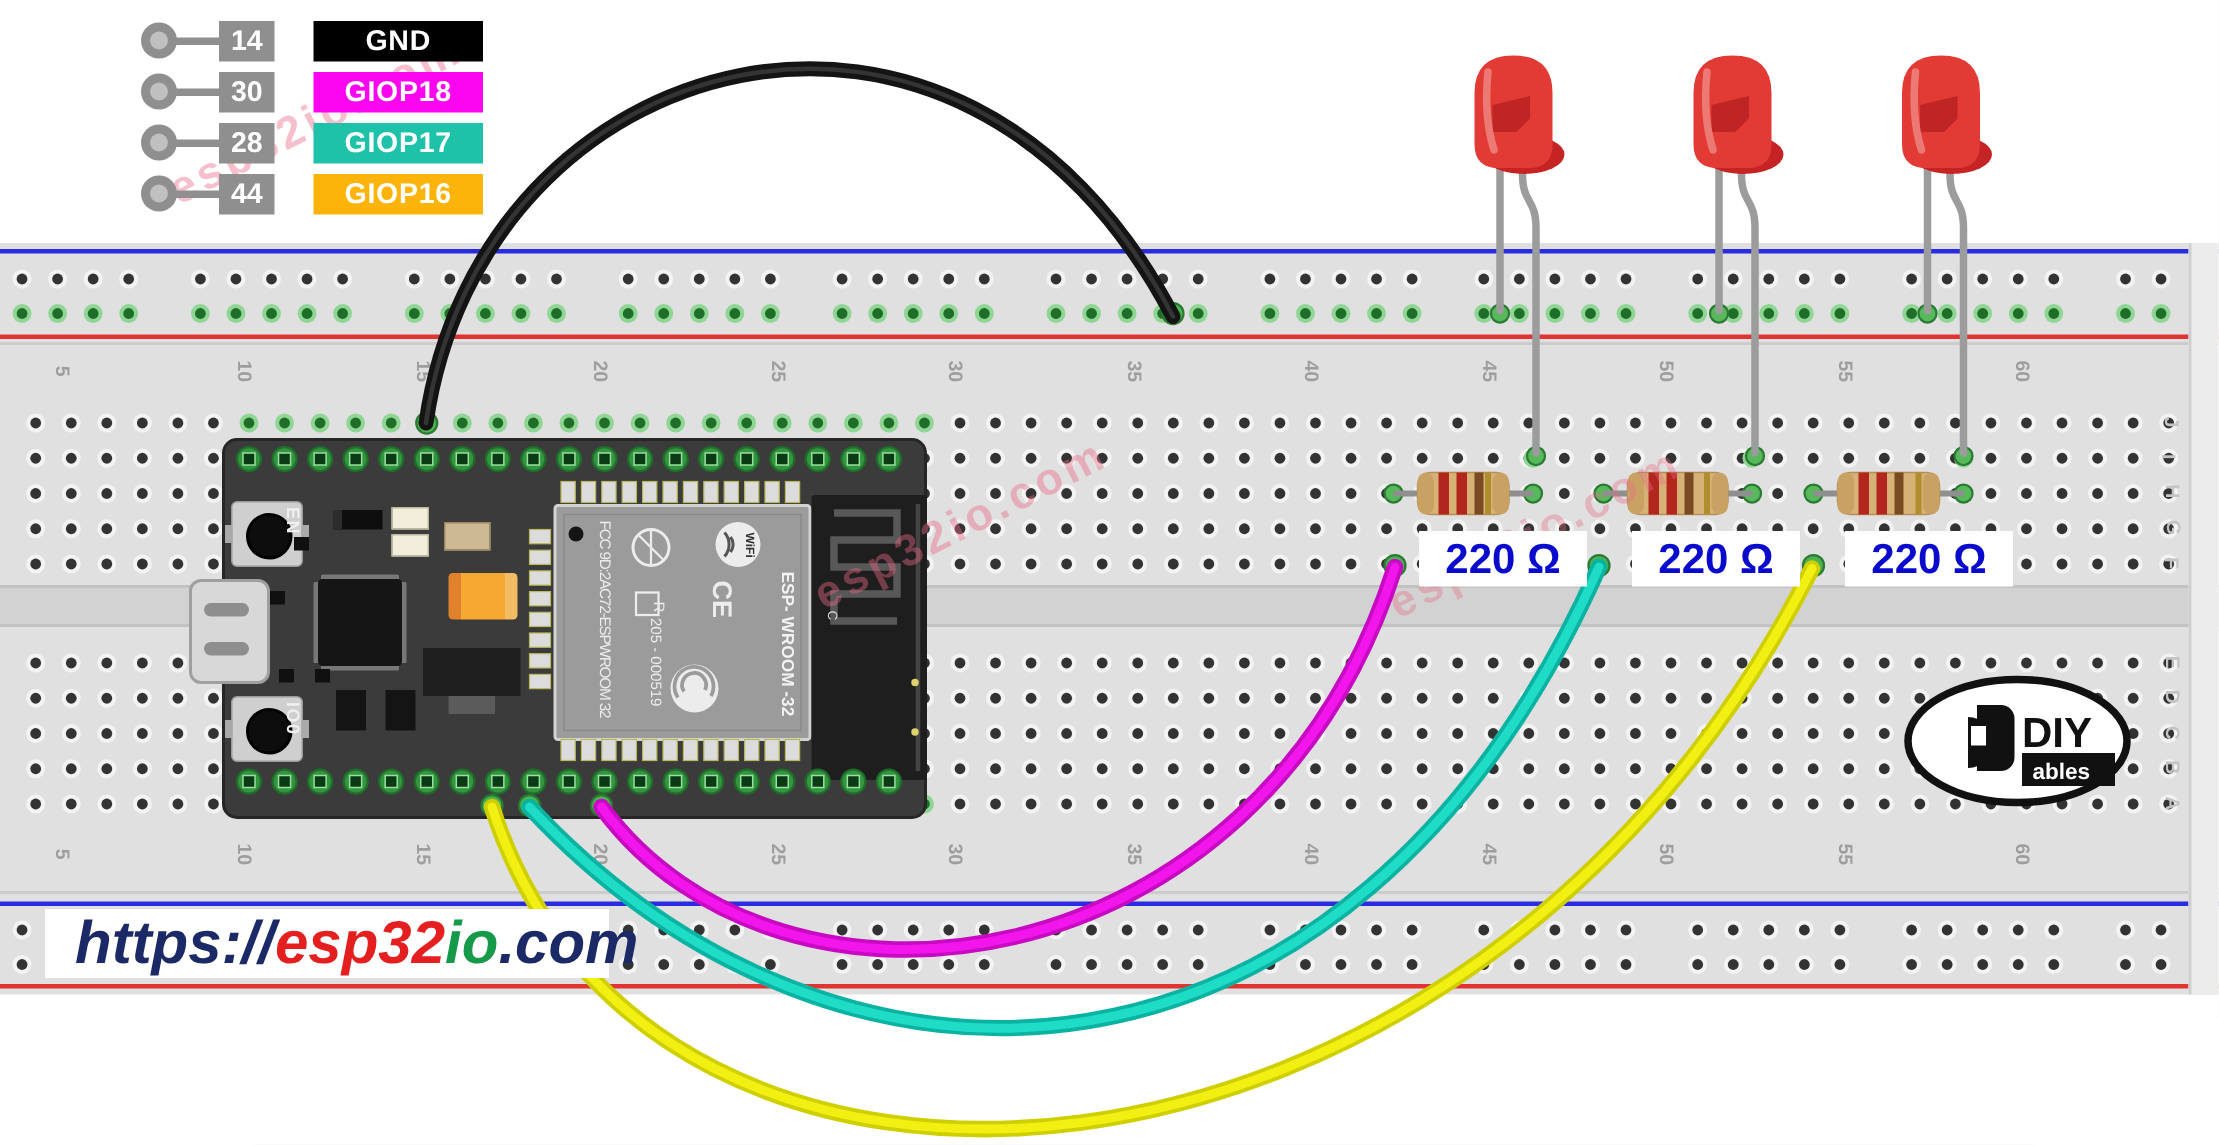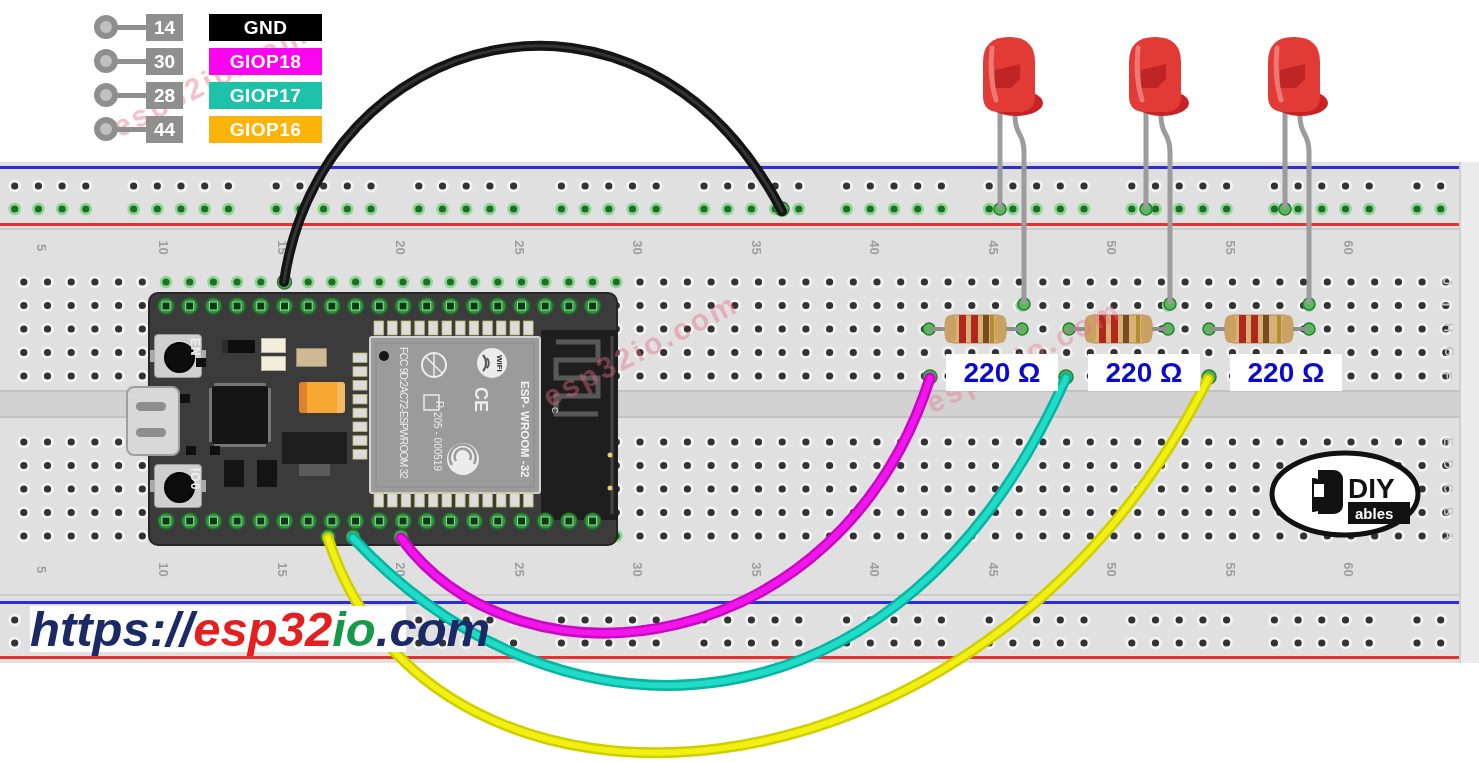--- a/index.html
+++ b/index.html
@@ -36,21 +36,21 @@
   #reg-tab{position:absolute;left:149px;top:170px;width:31px;height:12px;background:#5b5b5b;}
   .tiny-cap{position:absolute;width:20px;height:27px;background:#141414;}
   .tiny-sq{position:absolute;width:10px;height:9px;background:#101010;}
 
   #comp-svg{left:0;top:0;z-index:5;}
   .wm{position:absolute;z-index:6;color:#e86a84;opacity:.42;font-size:30px;font-weight:bold;letter-spacing:3px;transform:rotate(-27deg);transform-origin:left center;white-space:nowrap;}
   #wire-svg{left:0;top:0;z-index:7;}
 
   
   .ohm-label{position:absolute;z-index:8;width:112px;height:37px;background:#ffffff;font-size:28px;font-weight:bold;text-align:center;line-height:37px;}
-  #url-box{left:30px;top:606px;width:376px;height:46px;background:#ffffff;z-index:8;font-style:italic;font-weight:bold;font-size:49px;line-height:47px;padding-left:0;white-space:nowrap;box-sizing:border-box;}
+  #url-box{left:30px;top:606px;width:376px;height:46px;background:#ffffff;z-index:8;font-style:italic;font-weight:bold;font-size:40px;line-height:47px;padding-left:20px;white-space:nowrap;box-sizing:border-box;}
   #logo-svg{left:1268px;top:450px;z-index:8;}
   #legend{left:0;top:0;width:340px;height:150px;z-index:9;}
   .lg-row{position:absolute;height:27px;}
   .lg-circle{position:absolute;left:94px;width:24px;height:24px;border-radius:50%;background:#8f8f8f;}
   .lg-circle::after{content:"";position:absolute;left:6px;top:6px;width:12px;height:12px;border-radius:50%;background:#c0c0c0;}
   .lg-line{position:absolute;left:116px;top:10px;width:32px;height:5px;background:#8f8f8f;}
   .lg-num{position:absolute;left:146px;top:-1px;width:37px;height:27px;background:#8f8f8f;color:#fff;font-size:19px;font-weight:bold;text-align:center;line-height:27px;}
   .lg-label{position:absolute;left:185px;top:-1px;width:113px;height:27px;color:#fff;font-size:19px;font-weight:bold;text-align:center;line-height:27px;letter-spacing:.5px;margin-left:24px;}
 </style>
 </head>

